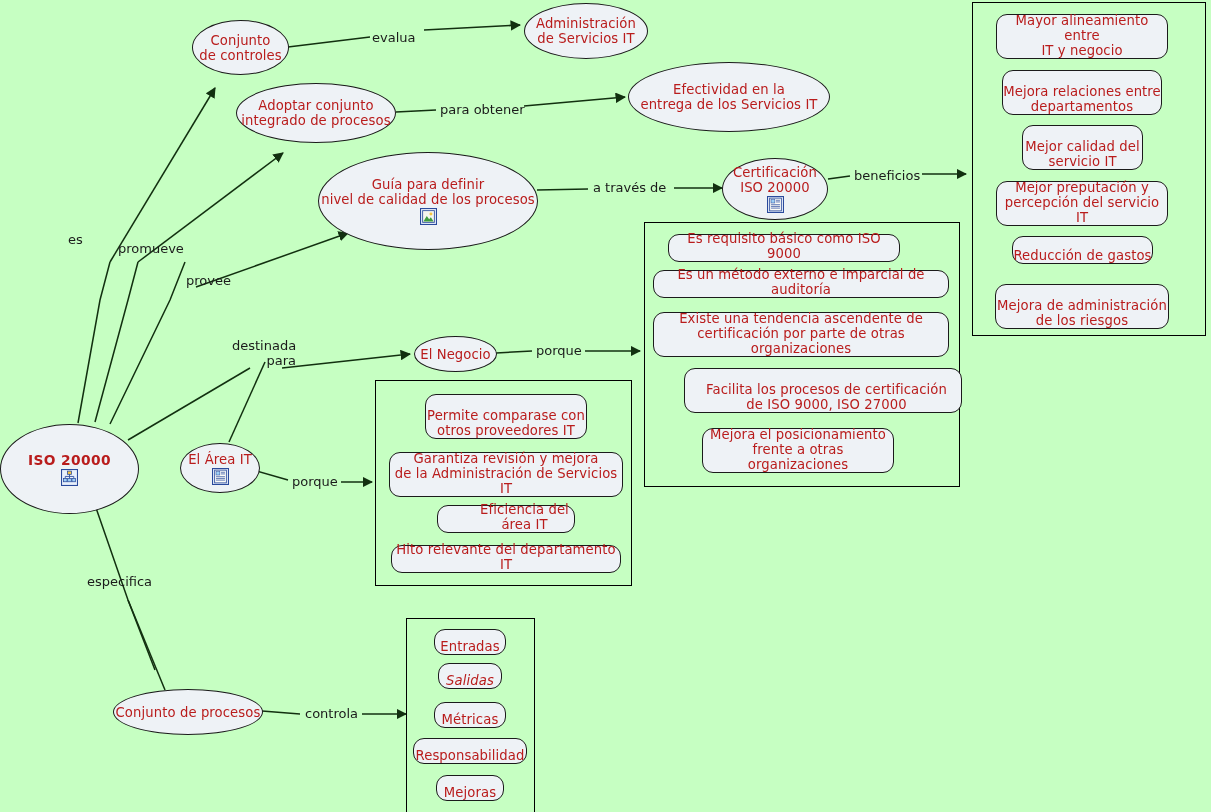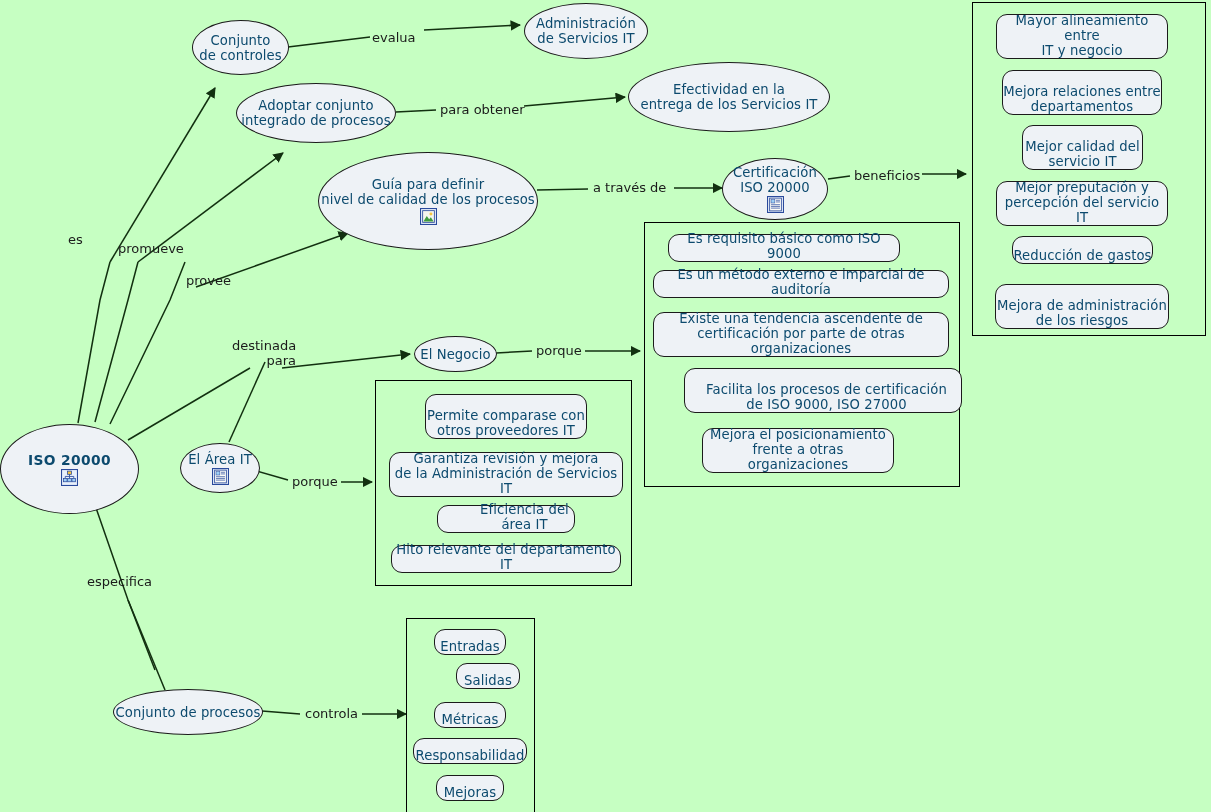--- a/index.html
+++ b/index.html
@@ -18,21 +18,21 @@
   .node{
     position:absolute;
     box-sizing:border-box;
     display:flex;
     flex-direction:column;
     align-items:center;
     justify-content:center;
     text-align:center;
     background:#eef2f6;
     border:1.6px solid #1b1b1b;
-    color:#0c4a6e;
+    color:#b91c1c;
     font-size:13.2px;
     line-height:15px;
     letter-spacing:0.1px;
   }
   .ellipse{border-radius:50%;}
   .rounded{border-radius:11px;border-width:1.4px;justify-content:flex-end;}
   .node .txt{white-space:pre-line;}
   .node.bold .txt{font-weight:bold;font-size:13.8px;letter-spacing:0.4px;}
 
   
@@ -258,21 +258,21 @@
   <div class="node rounded" style="left:437px;top:505px;width:138px;height:28px;padding-left:37px;">
     <span class="txt">Eficiencia del área IT</span>
   </div>
   <div class="node rounded" style="left:391px;top:545px;width:230px;height:28px;">
     <span class="txt">Hito relevante del departamento IT</span>
   </div>
 
   <div class="node rounded" style="left:434px;top:629px;width:72px;height:26px;">
     <span class="txt">Entradas</span>
   </div>
-  <div class="node rounded" style="left:456px;top:663px;width:64px;height:26px;">
+  <div class="node rounded" style="left:438px;top:663px;width:64px;height:26px;font-style:italic;">
     <span class="txt">Salidas</span>
   </div>
   <div class="node rounded" style="left:434px;top:702px;width:72px;height:26px;">
     <span class="txt">Métricas</span>
   </div>
   <div class="node rounded" style="left:413px;top:738px;width:114px;height:26px;">
     <span class="txt">Responsabilidad</span>
   </div>
   <div class="node rounded" style="left:436px;top:775px;width:68px;height:26px;">
     <span class="txt">Mejoras</span>

